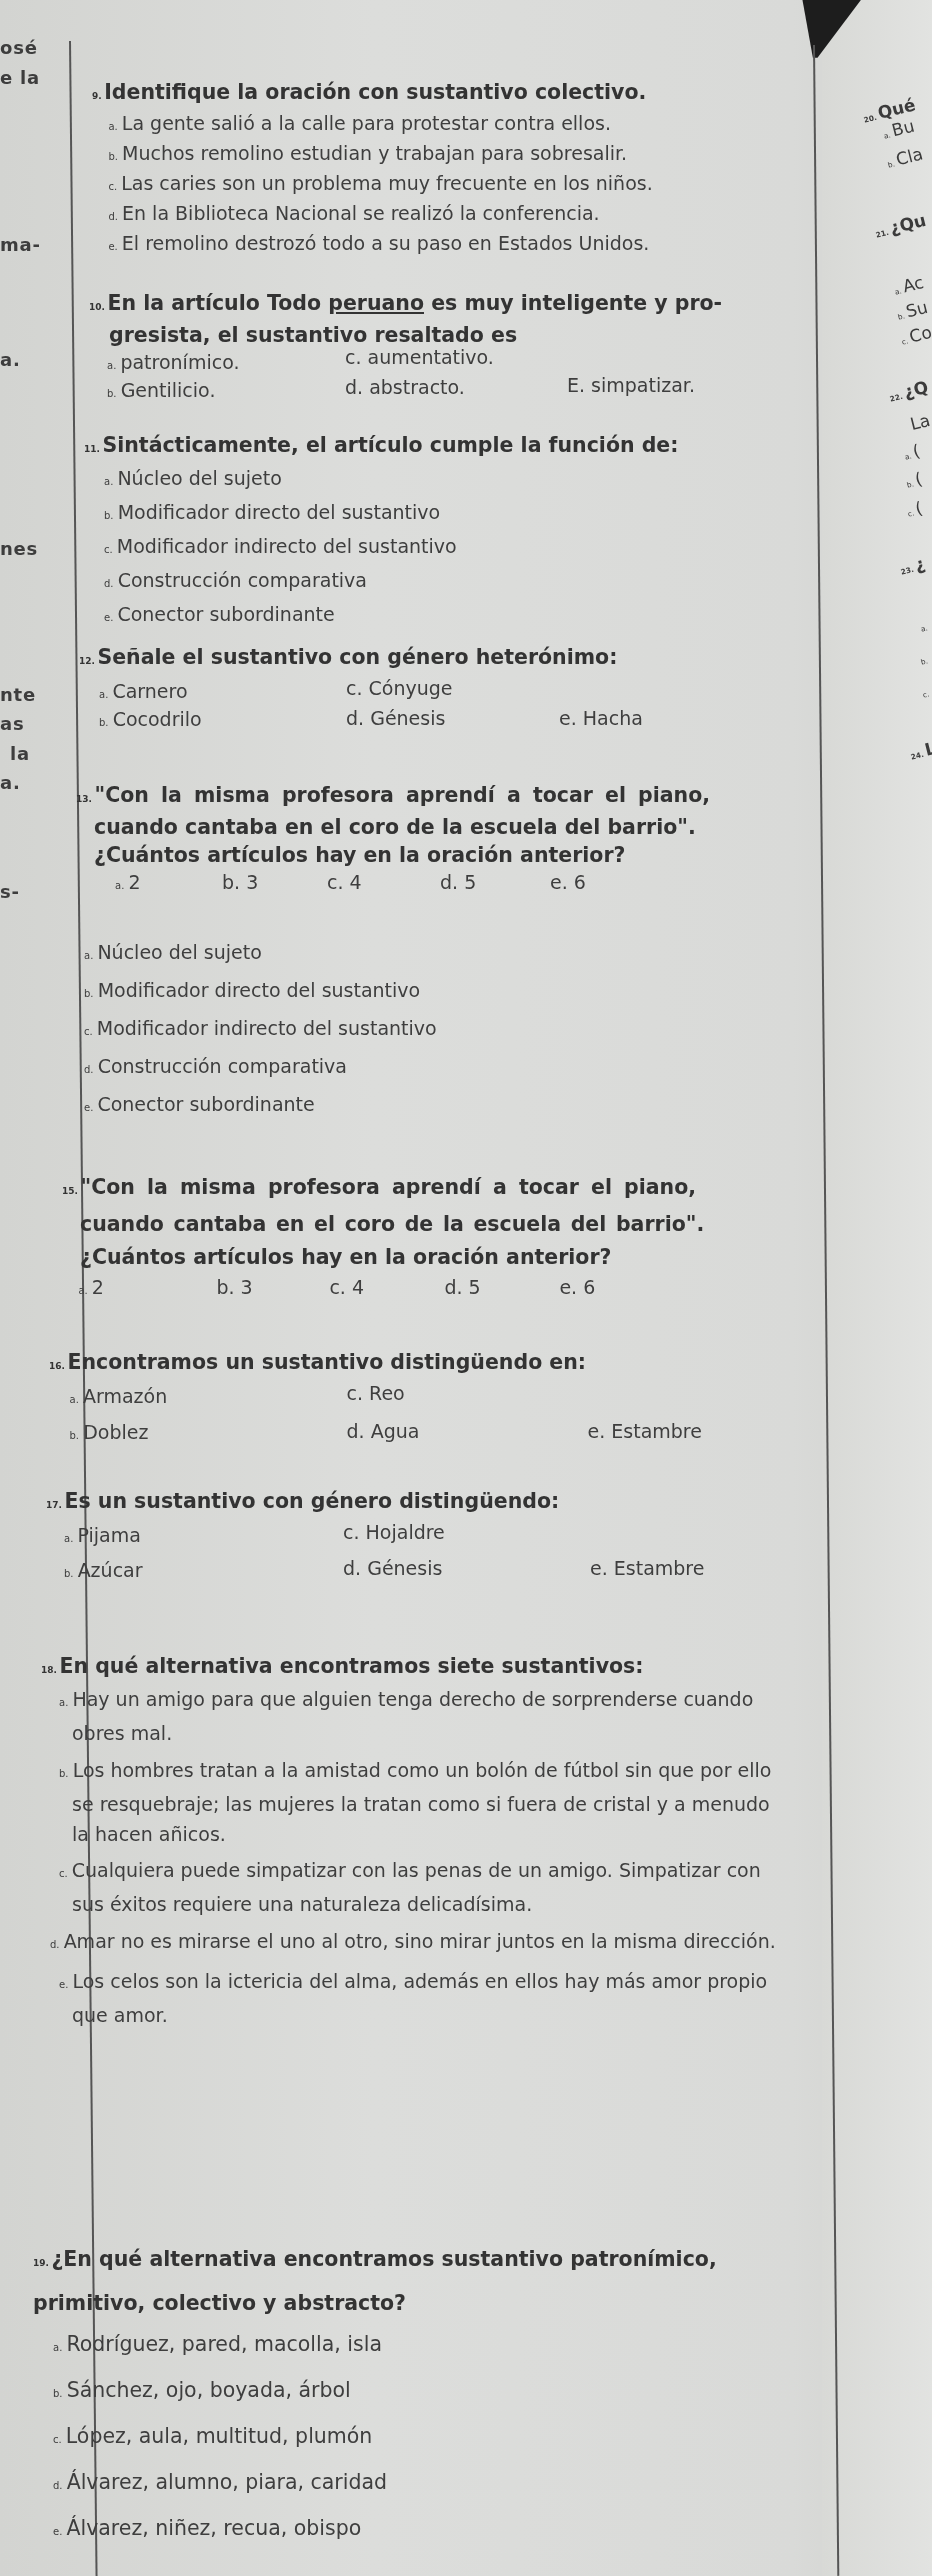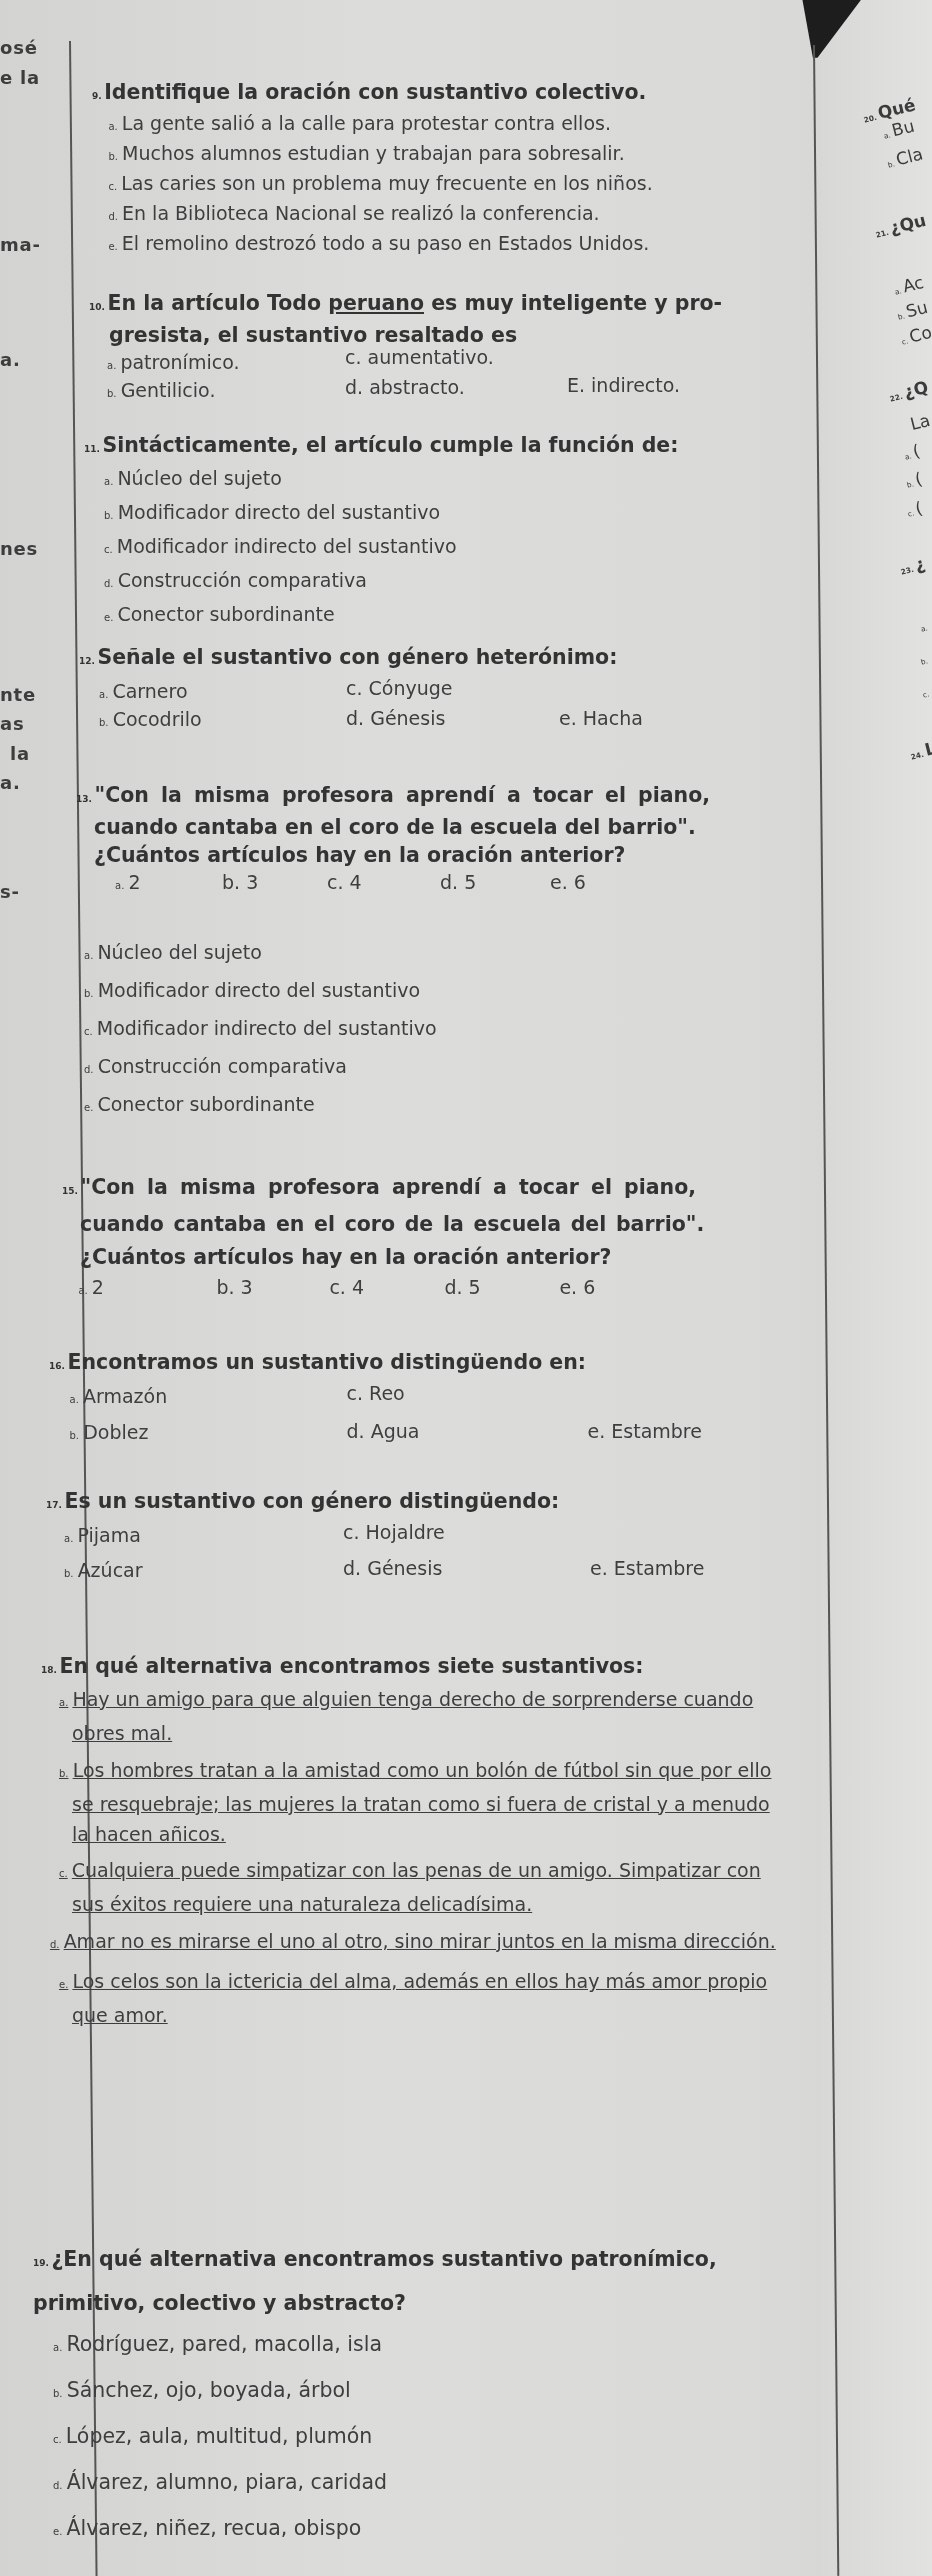--- a/index.html
+++ b/index.html
@@ -49,21 +49,21 @@
     font-weight: bold; font-size: 20.5px; color: #333; line-height: 28px; white-space: nowrap;
   }
   .q-num { font-size: 9px; font-weight: bold; margin-right: 2.5px; vertical-align: baseline; }
   .opt {
     font-size: 19px; line-height: 26px; color: #3e3e3e; white-space: nowrap;
   }
   .opt-letter { font-size: 10px; margin-right: 4.1px; }
   .grid-opts { position: relative; height: 53px; }
   .grid-opts .opt { position: absolute; }
   .u { text-decoration: underline; }
-  .long { white-space: normal; width: 715px; font-size: 19px; line-height: 30px; text-decoration: underline; }
+  .long { white-space: normal; width: 715px; font-size: 19px; line-height: 30px; }
 </style>
 </head>
 <body>
 
 <div class="page">
 
   <div class="left-col">
     <div class="left-frag" style="top:37px">osé</div>
     <div class="left-frag" style="top:67px">e la</div>
     <div class="left-frag" style="top:234px">ma-</div>
@@ -74,35 +74,35 @@
     <div class="left-frag" style="top:743px; left:10px">la</div>
     <div class="left-frag" style="top:772px">a.</div>
     <div class="left-frag" style="top:881px">s-</div>
   </div>
 
   <div class="divider-left"></div>
 
   <div class="q" style="left:92px; top:78px">
     <div class="q-title"><span class="q-num">9.</span><span>Identifique la oración con sustantivo colectivo.</span></div>
     <div class="opt" style="padding-left:16.4px"><span class="opt-letter">a.</span><span>La gente salió a la calle para protestar contra ellos.</span></div>
-    <div class="opt" style="padding-left:16.4px"><span class="opt-letter">b.</span><span>Muchos alumnos estudian y trabajan para sobresalir.</span></div>
+    <div class="opt" style="padding-left:16.4px"><span class="opt-letter">b.</span><span>Muchos remolino estudian y trabajan para sobresalir.</span></div>
     <div class="opt" style="padding-left:16.4px"><span class="opt-letter">c.</span><span>Las caries son un problema muy frecuente en los niños.</span></div>
     <div class="opt" style="padding-left:16.4px"><span class="opt-letter">d.</span><span>En la Biblioteca Nacional se realizó la conferencia.</span></div>
     <div class="opt" style="padding-left:16.4px"><span class="opt-letter">e.</span><span>El remolino destrozó todo a su paso en Estados Unidos.</span></div>
   </div>
 
   <div class="q" style="left:89px; top:289px">
     <div class="q-title"><span class="q-num">10.</span><span>En la artículo Todo </span><span class="u">peruano</span><span> es muy inteligente y pro-</span></div>
     <div class="q-title" style="padding-left:20px">gresista, el sustantivo resaltado es</div>
     <div class="grid-opts" style="margin-left:18px">
       <div class="opt" style="left:0; top:0"><span class="opt-letter">a.</span><span>patronímico.</span></div>
       <div class="opt" style="left:0; top:28px"><span class="opt-letter">b.</span><span>Gentilicio.</span></div>
       <div class="opt" style="left:238px; top:-5px"><span>c.</span> <span>aumentativo.</span></div>
       <div class="opt" style="left:238px; top:25px"><span>d.</span> <span>abstracto.</span></div>
-      <div class="opt" style="left:460px; top:23px"><span>E.</span> <span>indirecto.</span></div>
+      <div class="opt" style="left:460px; top:23px"><span>E.</span> <span>simpatizar.</span></div>
     </div>
   </div>
 
   <div class="q" style="left:84px; top:431px">
     <div class="q-title"><span class="q-num">11.</span><span>Sintácticamente, el artículo cumple la función de:</span></div>
     <div class="opt" style="padding-left:20px; line-height:30px"><span class="opt-letter">a.</span><span>Núcleo del sujeto</span></div>
     <div class="opt" style="padding-left:20px; line-height:30px"><span class="opt-letter">b.</span><span>Modificador directo del sustantivo</span></div>
     <div class="opt" style="padding-left:20px; line-height:30px"><span class="opt-letter">c.</span><span>Modificador indirecto del sustantivo</span></div>
     <div class="opt" style="padding-left:20px; line-height:30px"><span class="opt-letter">d.</span><span>Construcción comparativa</span></div>
     <div class="opt" style="padding-left:20px; line-height:30px"><span class="opt-letter">e.</span><span>Conector subordinante</span></div>

